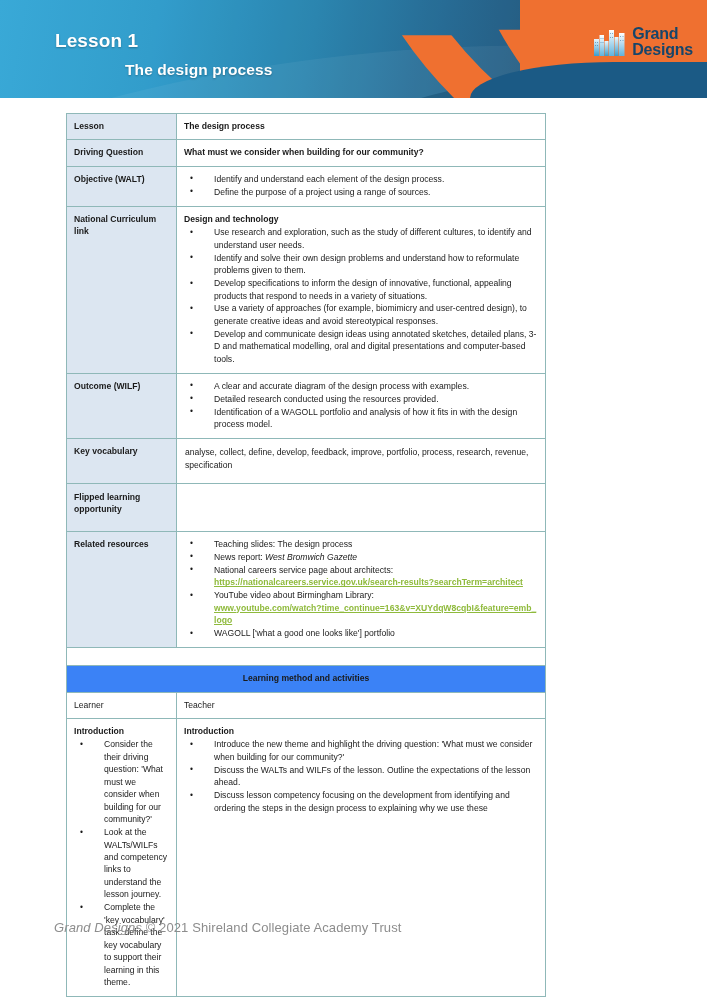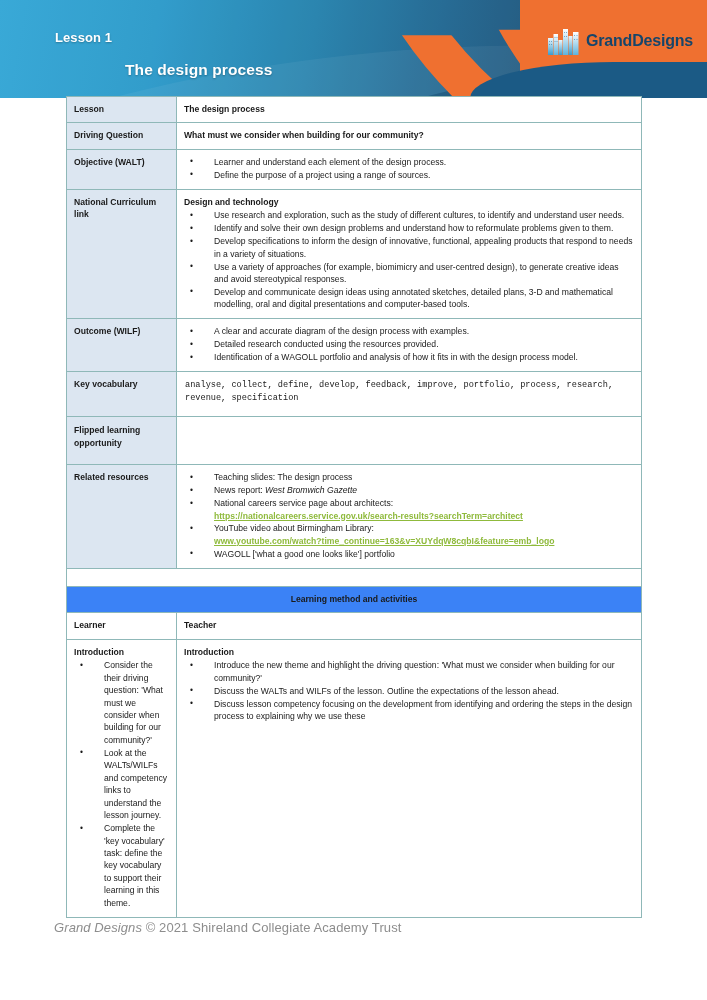--- a/index.html
+++ b/index.html
@@ -101,21 +101,21 @@
     left: 0;
     top: 0;
     width: 420px;
     height: 98px;
     z-index: 5;
   }
   .lesson-no {
     position: absolute;
     left: 55px;
     top: 30px;
-    font-size: 13px;
+    font-size: 19px;
     font-weight: bold;
     color: #ffffff;
     letter-spacing: 0.1px;
     text-shadow: 0 1px 2px rgba(0,0,0,0.28);
   }
   .lesson-title {
     position: absolute;
     left: 125px;
     top: 61px;
     font-size: 15.5px;
@@ -133,36 +133,36 @@
     align-items: center;
     gap: 5px;
   }
   .logo-mark {
     width: 34px;
     height: 30px;
     position: relative;
   }
   .logo-text {
     display: flex;
-    flex-direction: row;
+    flex-direction: column;
     line-height: 1.02;
   }
   .logo-text span {
     font-size: 16px;
     font-weight: bold;
     color: #16456a;
     letter-spacing: -0.2px;
   }
 
   
   .sheet {
     position: absolute;
     left: 66px;
-    top: 96px;
-    width: 576px;
+    top: 113px;
+    width: 480px;
   }
   table.lesson-table {
     width: 100%;
     border-collapse: collapse;
     table-layout: fixed;
   }
   table.lesson-table td {
     border: 1px solid #8fb8b8;
     vertical-align: top;
     padding: 6px 7px 7px 7px;
@@ -217,21 +217,21 @@
   }
   td.section-head {
     background: #3b82f6;
     text-align: center;
     font-weight: bold;
     font-size: 8.8px;
     padding: 6px 4px;
   }
   td.col-head {
     background: #ffffff;
-    font-weight: bold;
+    font-weight: normal;
     font-size: 8.8px;
     padding: 7px 8px;
   }
   td.activity {
     background: #ffffff;
     padding: 8px 8px 10px 8px;
   }
   td.empty-cell {
     background: #ffffff;
     height: 34px;
@@ -336,21 +336,21 @@
 
       <tr>
         <td class="label">Driving Question</td>
         <td class="value bold">What must we consider when building for our community?</td>
       </tr>
 
       <tr>
         <td class="label">Objective (WALT)</td>
         <td class="value">
           <ul class="bul">
-            <li>Learner and understand each element of the design process.</li>
+            <li>Identify and understand each element of the design process.</li>
             <li>Define the purpose of a project using a range of sources.</li>
           </ul>
         </td>
       </tr>
 
 
       <tr>
         <td class="label">National Curriculum link</td>
         <td class="value">
           <div class="sub-head">Design and technology</div>
@@ -370,21 +370,21 @@
           <ul class="bul">
             <li>A clear and accurate diagram of the design process with examples.</li>
             <li>Detailed research conducted using the resources provided.</li>
             <li>Identification of a WAGOLL portfolio and analysis of how it fits in with the design process model.</li>
           </ul>
         </td>
       </tr>
 
       <tr>
         <td class="label">Key vocabulary</td>
-        <td class="value" style="padding:7px 8px 12px 8px;font-family:Liberation Mono, monospace;">analyse, collect, define, develop, feedback, improve, portfolio, process, research, revenue, specification</td>
+        <td class="value" style="padding:7px 8px 12px 8px;">analyse, collect, define, develop, feedback, improve, portfolio, process, research, revenue, specification</td>
       </tr>
 
       <tr>
         <td class="label" style="padding-top:7px;">Flipped learning opportunity</td>
         <td class="value empty-cell"></td>
       </tr>
 
       <tr>
         <td class="label">Related resources</td>
         <td class="value">

